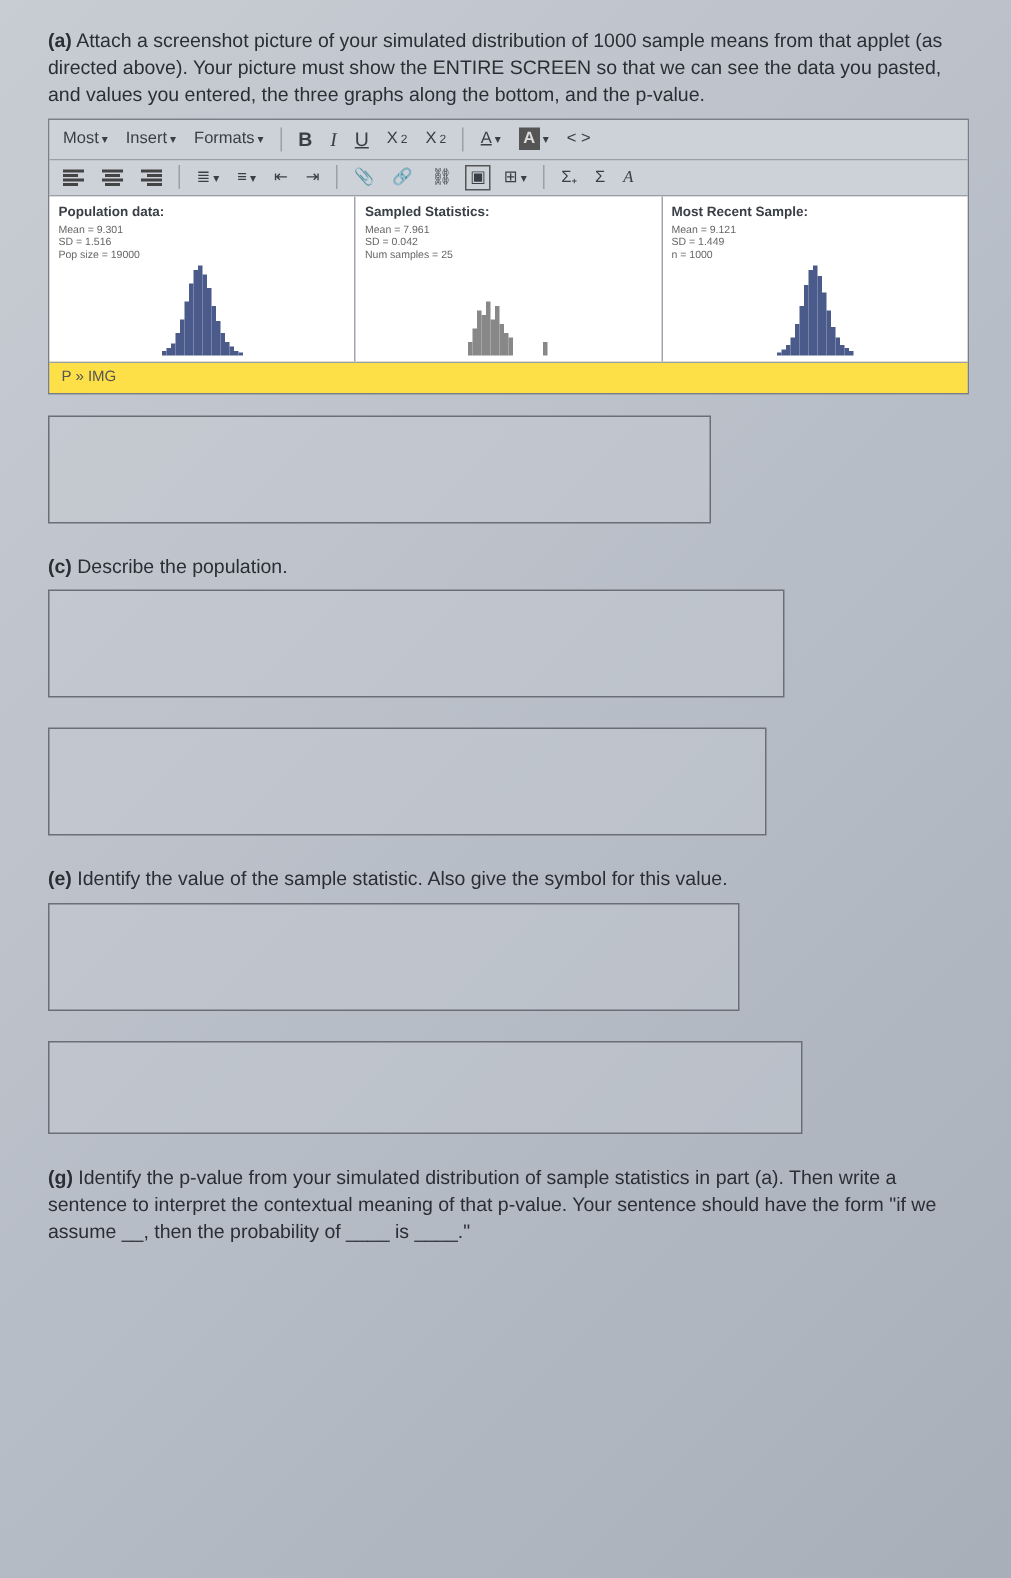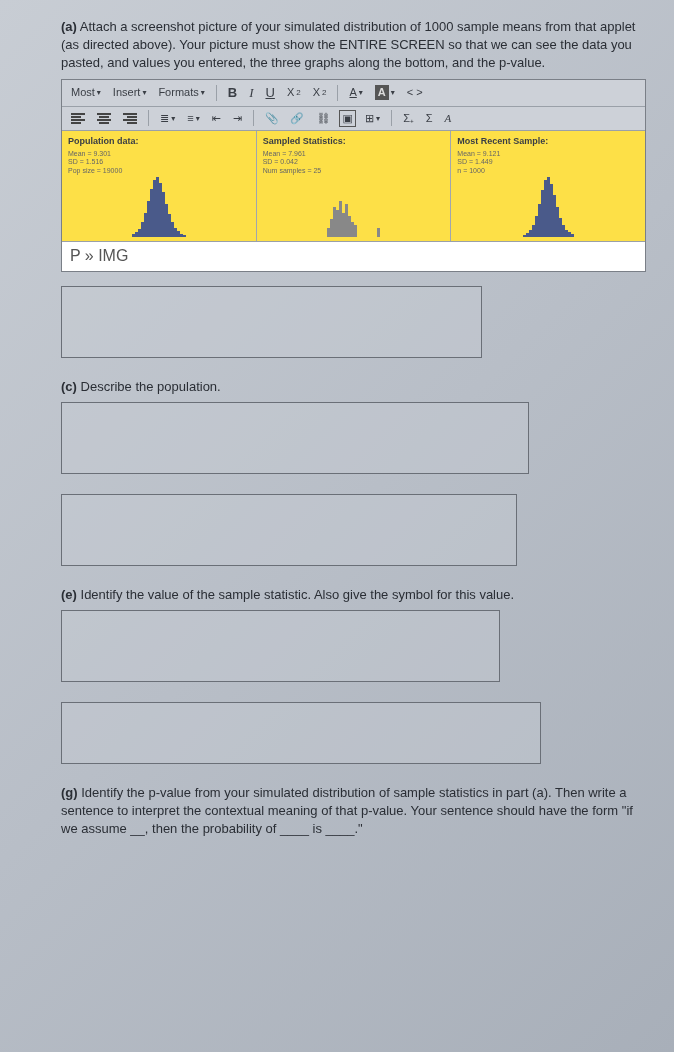--- a/index.html
+++ b/index.html
@@ -42,21 +42,21 @@
   .tb-item.italic { font-style: italic; font-size: 13px; font-family: serif; }
   .tb-item.underline { text-decoration: underline; font-size: 13px; }
   .tb-sep { width: 1px; height: 16px; background: #9aa0a8; margin: 0 2px; }
   .caret { font-size: 8px; }
   .sub { font-size: 8px; vertical-align: sub; }
   .sup { font-size: 8px; vertical-align: super; }
   .highlight-a { background: #555; color: #ddd; padding: 0 3px; font-weight: bold; }
   .stats-panel {
     display: flex;
     height: 110px;
-    background: #fde047;
+    background: #ffffff;
     position: relative;
   }
   .stats-col {
     flex: 1;
     padding: 4px 6px;
     font-size: 8px;
     color: #555;
     position: relative;
     border-right: 1px solid #a0a6af;
   }
@@ -71,34 +71,34 @@
     height: 60px;
     display: flex;
     align-items: flex-end;
     justify-content: center;
     gap: 0;
   }
   .bar { width: 3px; background: #4a5a8a; }
   .bar.gray { background: #888; }
   .status-bar {
     padding: 3px 8px;
-    font-size: 16px;
+    font-size: 10px;
     color: #555;
-    background: #ffffff;
+    background: #fde047;
     border-top: 1px solid #9aa0a8;
   }
   .answer-box {
     border: 1px solid #6a6f77;
     background: rgba(200,205,212,0.4);
     height: 72px;
     margin-bottom: 20px;
     margin-top: 4px;
   }
   .answer-box.narrow { width: 72%; }
-  .section { margin-bottom: 8px; margin-left: 29px; }
+  .section { margin-bottom: 8px; }
   .underline-text { text-decoration: underline; font-weight: bold; }
   .align-icon { display:inline-block; width:14px; }
   .align-icon span { display:block; height:1.5px; background:#444; margin:1.5px 0; }
 </style>
 </head>
 <body>
 
 <div class="section">
   <div class="question-text">
     <b>(a)</b>

